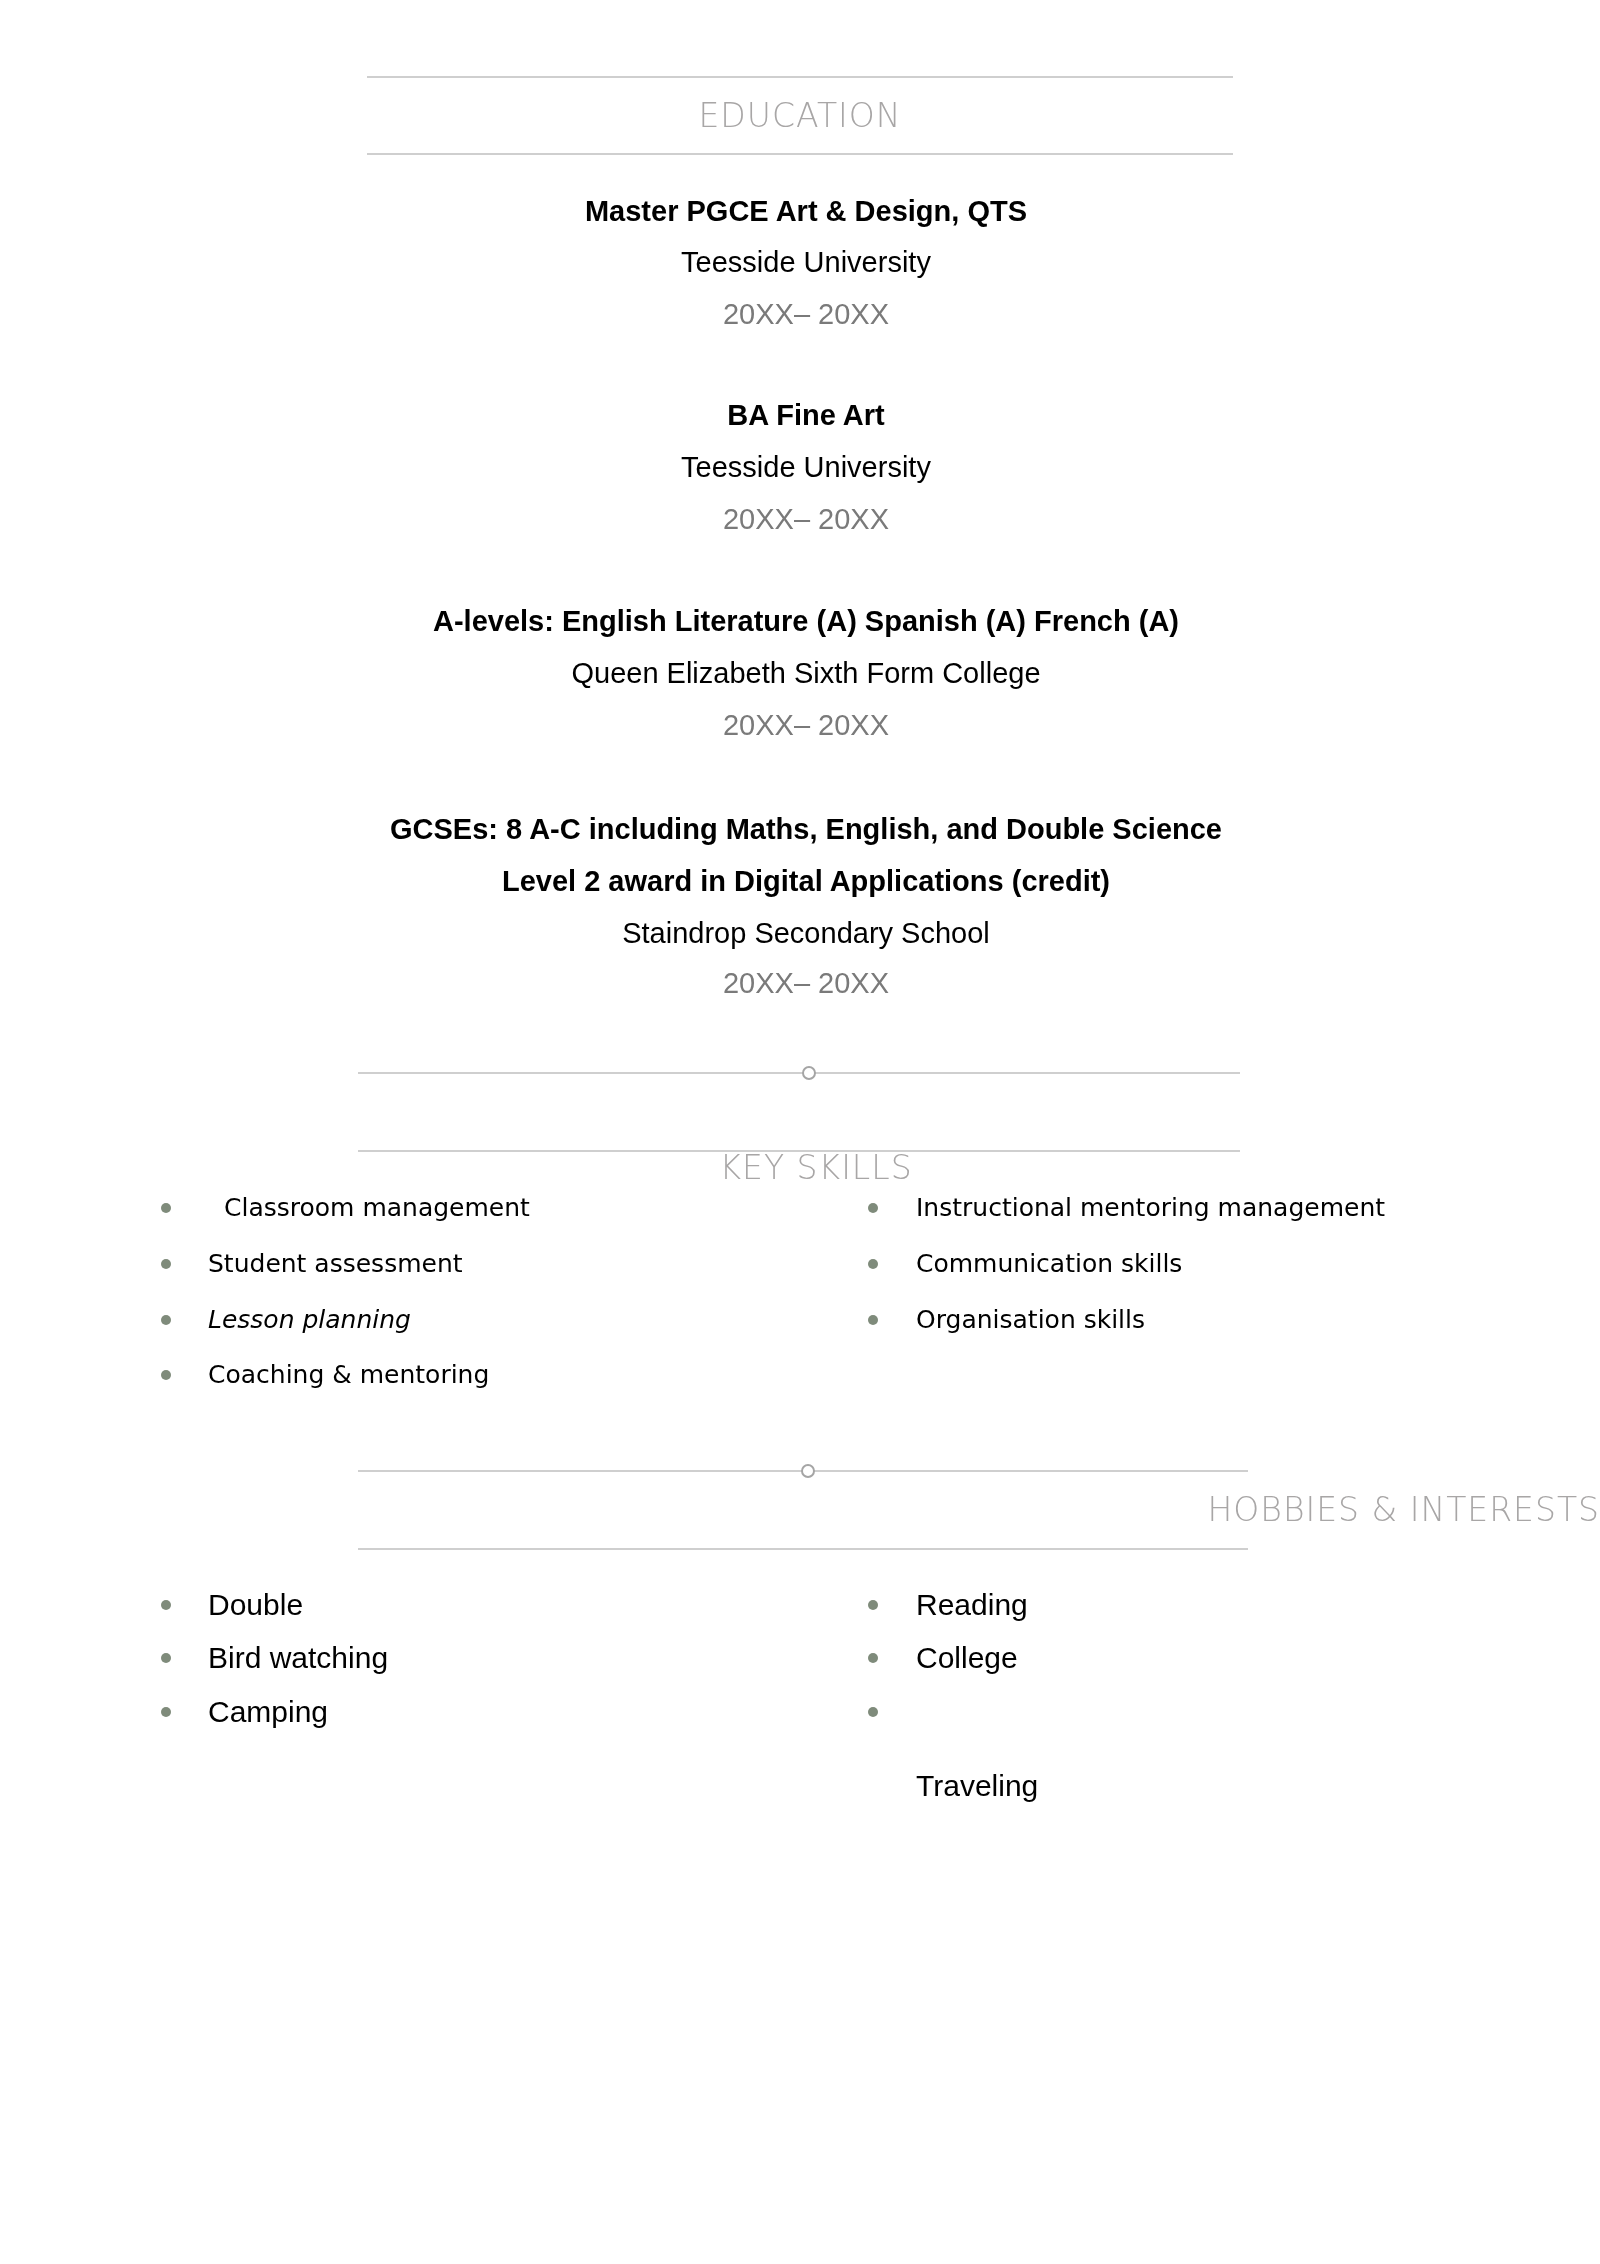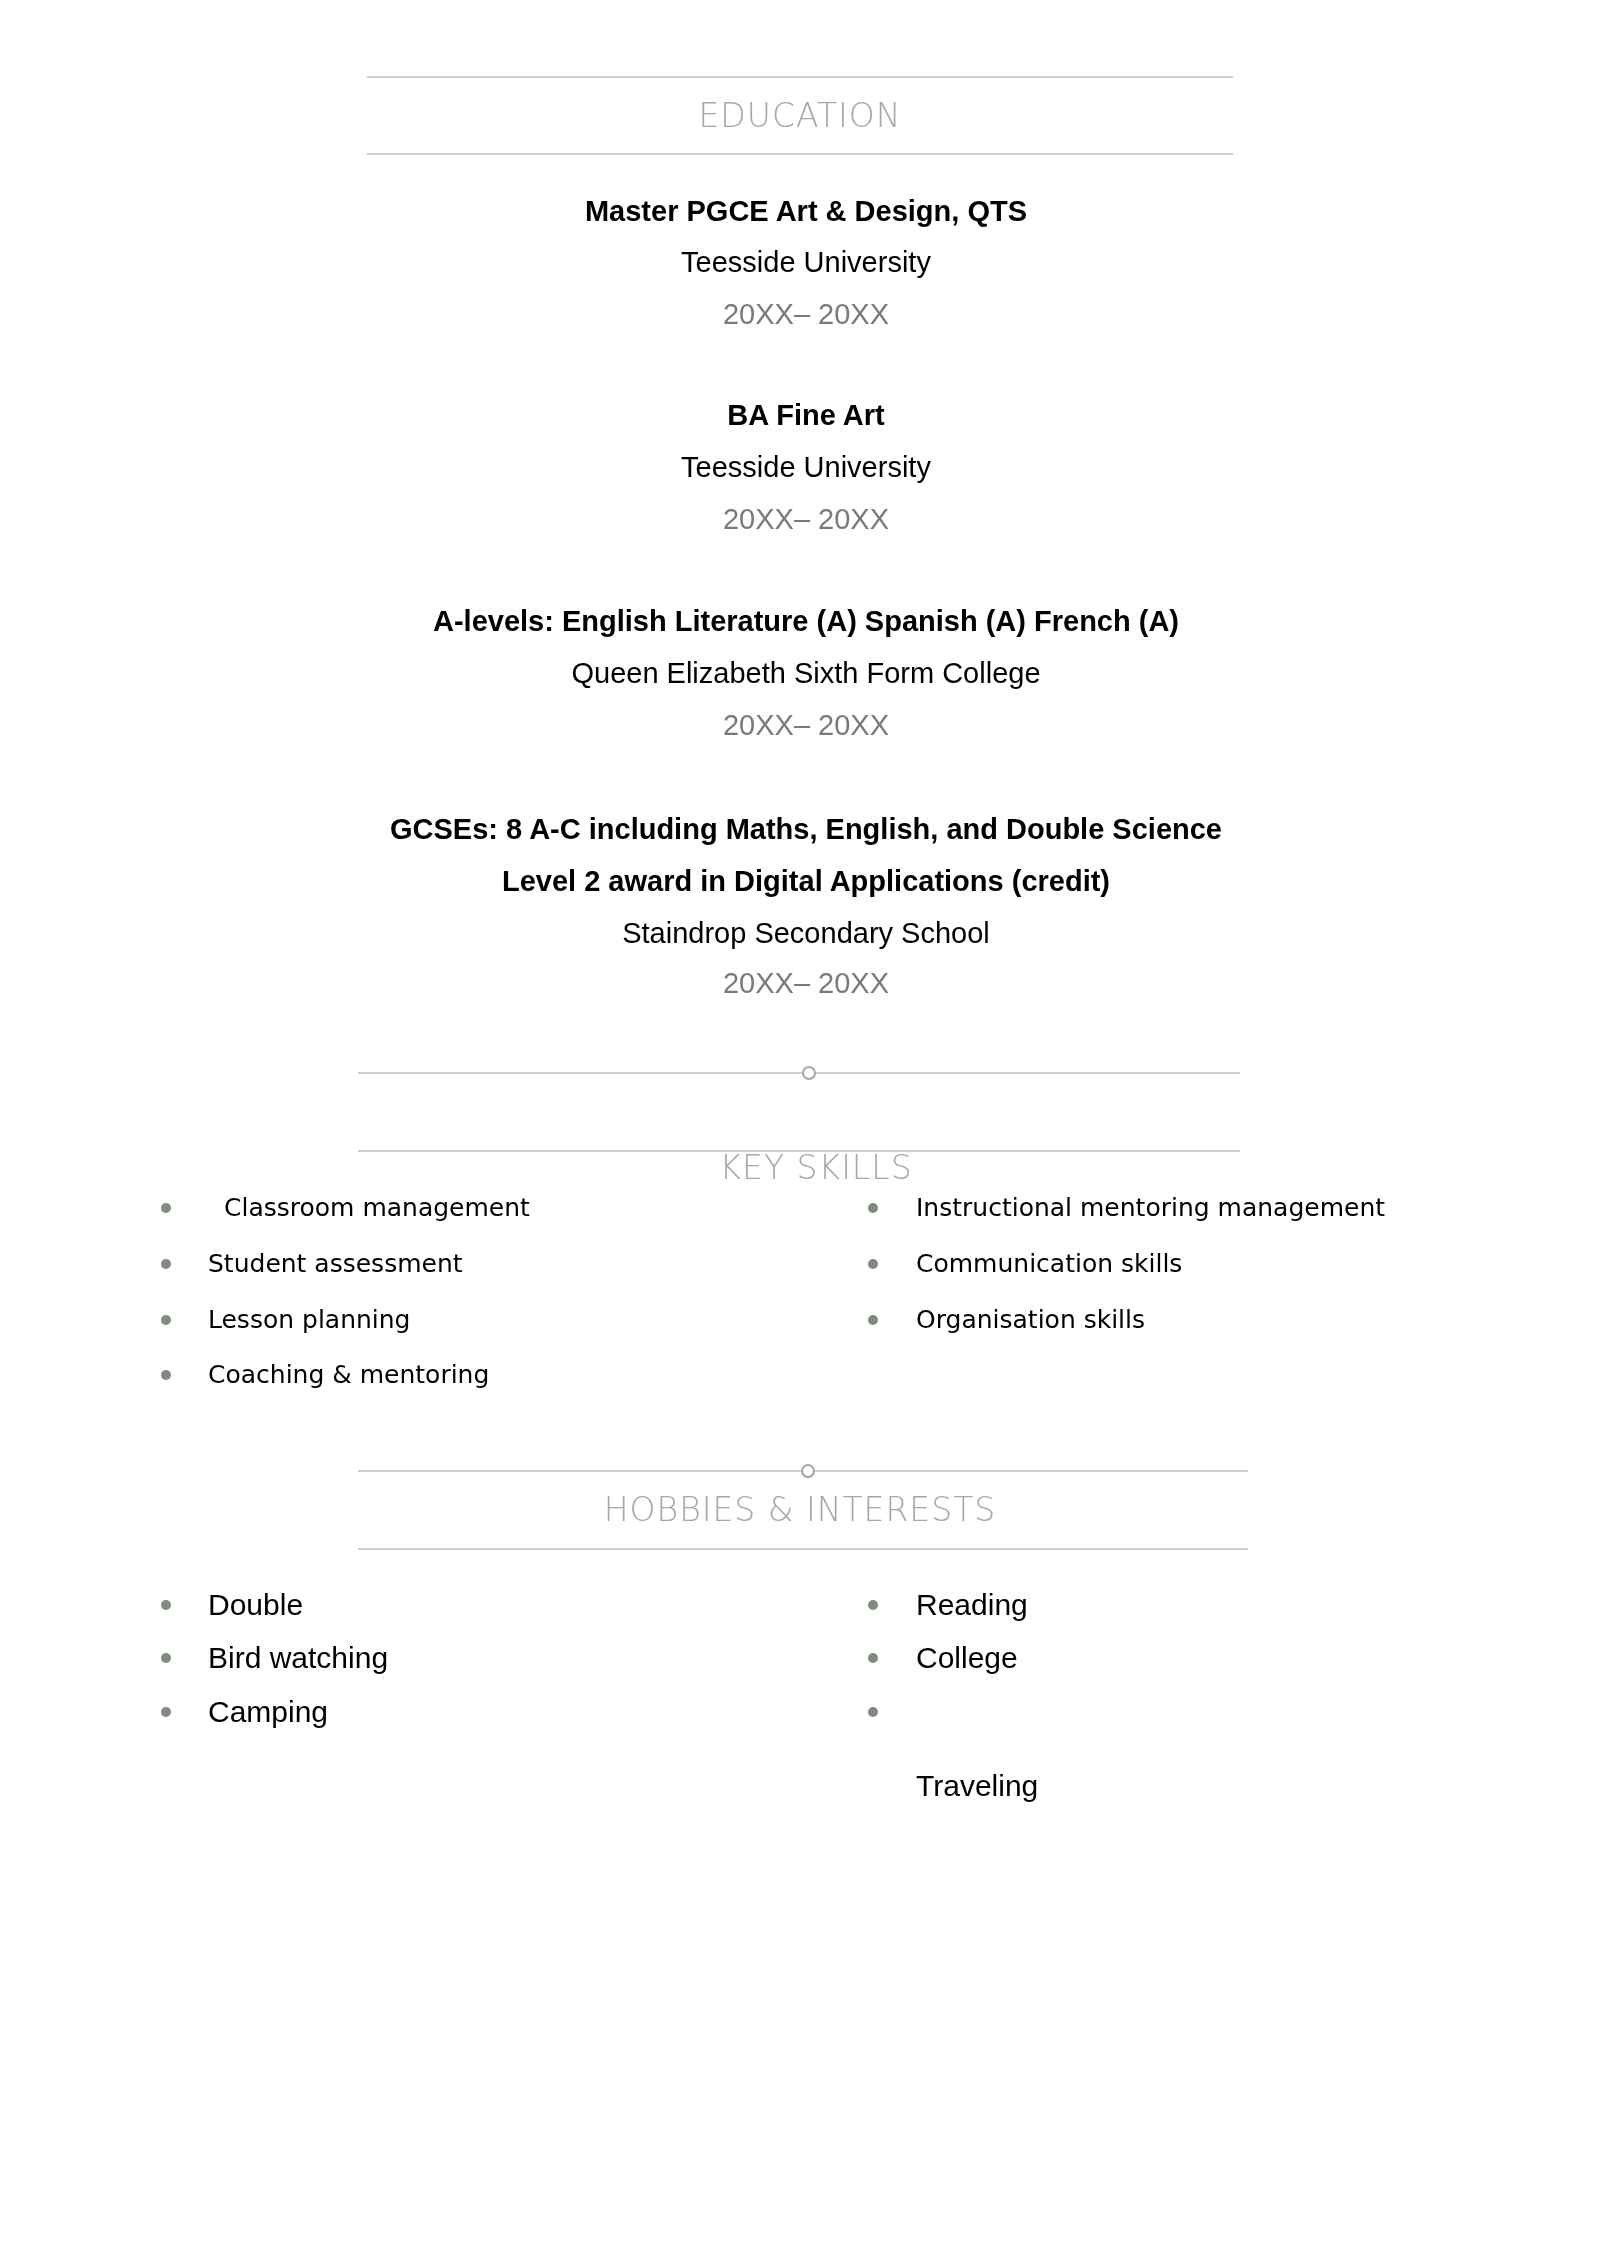--- a/index.html
+++ b/index.html
@@ -43,36 +43,36 @@
 <div class="knot" style="left:802px; top:1066px;"></div>
 <div class="heading" style="top:1148px;padding-left:16px;">KEY SKILLS</div>
 <div class="hline" style="left:358px; width:882px; top:1150px;"></div>
 
 <div>
   <div class="dot" style="left:161px; top:1203px;"></div>
   <div class="skill-text" style="left:208px; top:1193px;margin-left:16px;">Classroom management</div>
   <div class="dot" style="left:161px; top:1259px;"></div>
   <div class="skill-text" style="left:208px; top:1249px;">Student assessment</div>
   <div class="dot" style="left:161px; top:1315px;"></div>
-  <div class="skill-text" style="left:208px; top:1305px;">Lesson planning</div>
+  <div class="skill-text" style="left:208px; top:1305px;font-style:italic;">Lesson planning</div>
   <div class="dot" style="left:161px; top:1370px;"></div>
   <div class="skill-text" style="left:208px; top:1360px;">Coaching &amp; mentoring</div>
 </div>
 <div>
   <div class="dot" style="left:868px; top:1203px;"></div>
   <div class="skill-text" style="left:916px; top:1193px;">Instructional mentoring management</div>
   <div class="dot" style="left:868px; top:1259px;"></div>
   <div class="skill-text" style="left:916px; top:1249px;">Communication skills</div>
   <div class="dot" style="left:868px; top:1315px;"></div>
   <div class="skill-text" style="left:916px; top:1305px;">Organisation skills</div>
 </div>
 
 <div class="hline" style="left:358px; width:890px; top:1470px;"></div>
 <div class="knot" style="left:801px; top:1464px;"></div>
-<div class="heading" style="top:1490px;">HOBBIES &amp; INTERESTS</div>
+<div class="heading" style="top:1490px;text-align:right;">HOBBIES &amp; INTERESTS</div>
 <div class="hline" style="left:358px; width:890px; top:1548px;"></div>
 
 <div>
   <div class="dot" style="left:161px; top:1600px;"></div>
   <div class="hobby-text" style="left:208px; top:1588px;">Double</div>
   <div class="dot" style="left:161px; top:1653px;"></div>
   <div class="hobby-text" style="left:208px; top:1641px;">Bird watching</div>
   <div class="dot" style="left:161px; top:1707px;"></div>
   <div class="hobby-text" style="left:208px; top:1695px;">Camping</div>
 </div>

